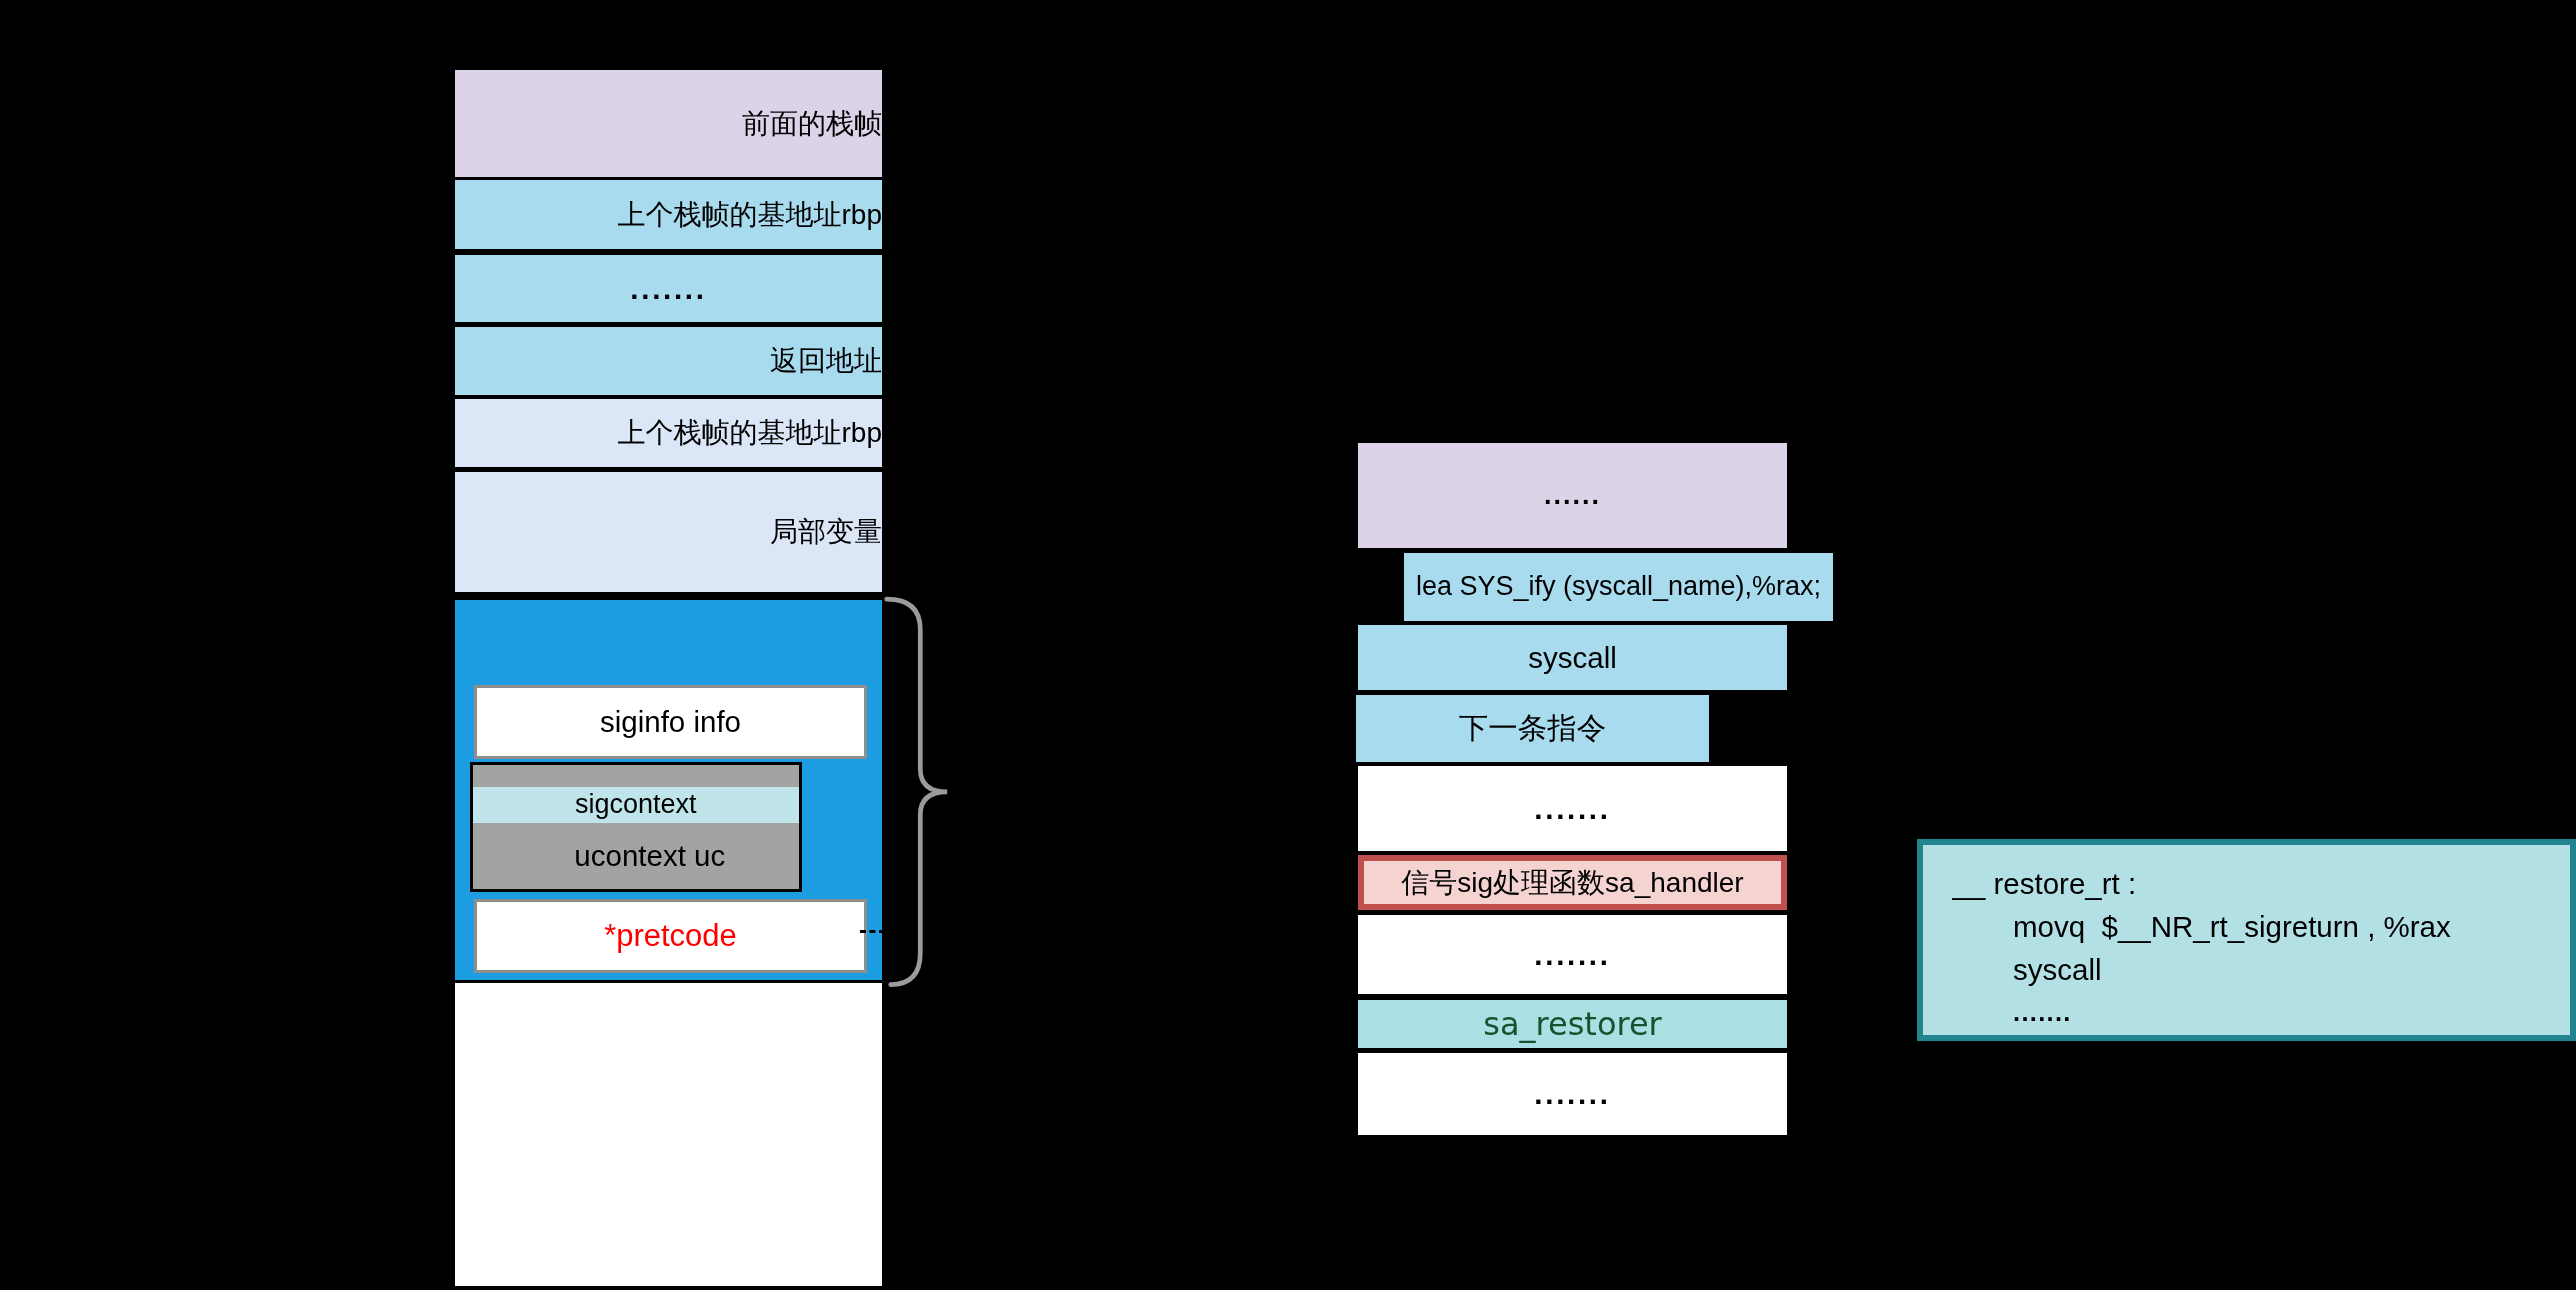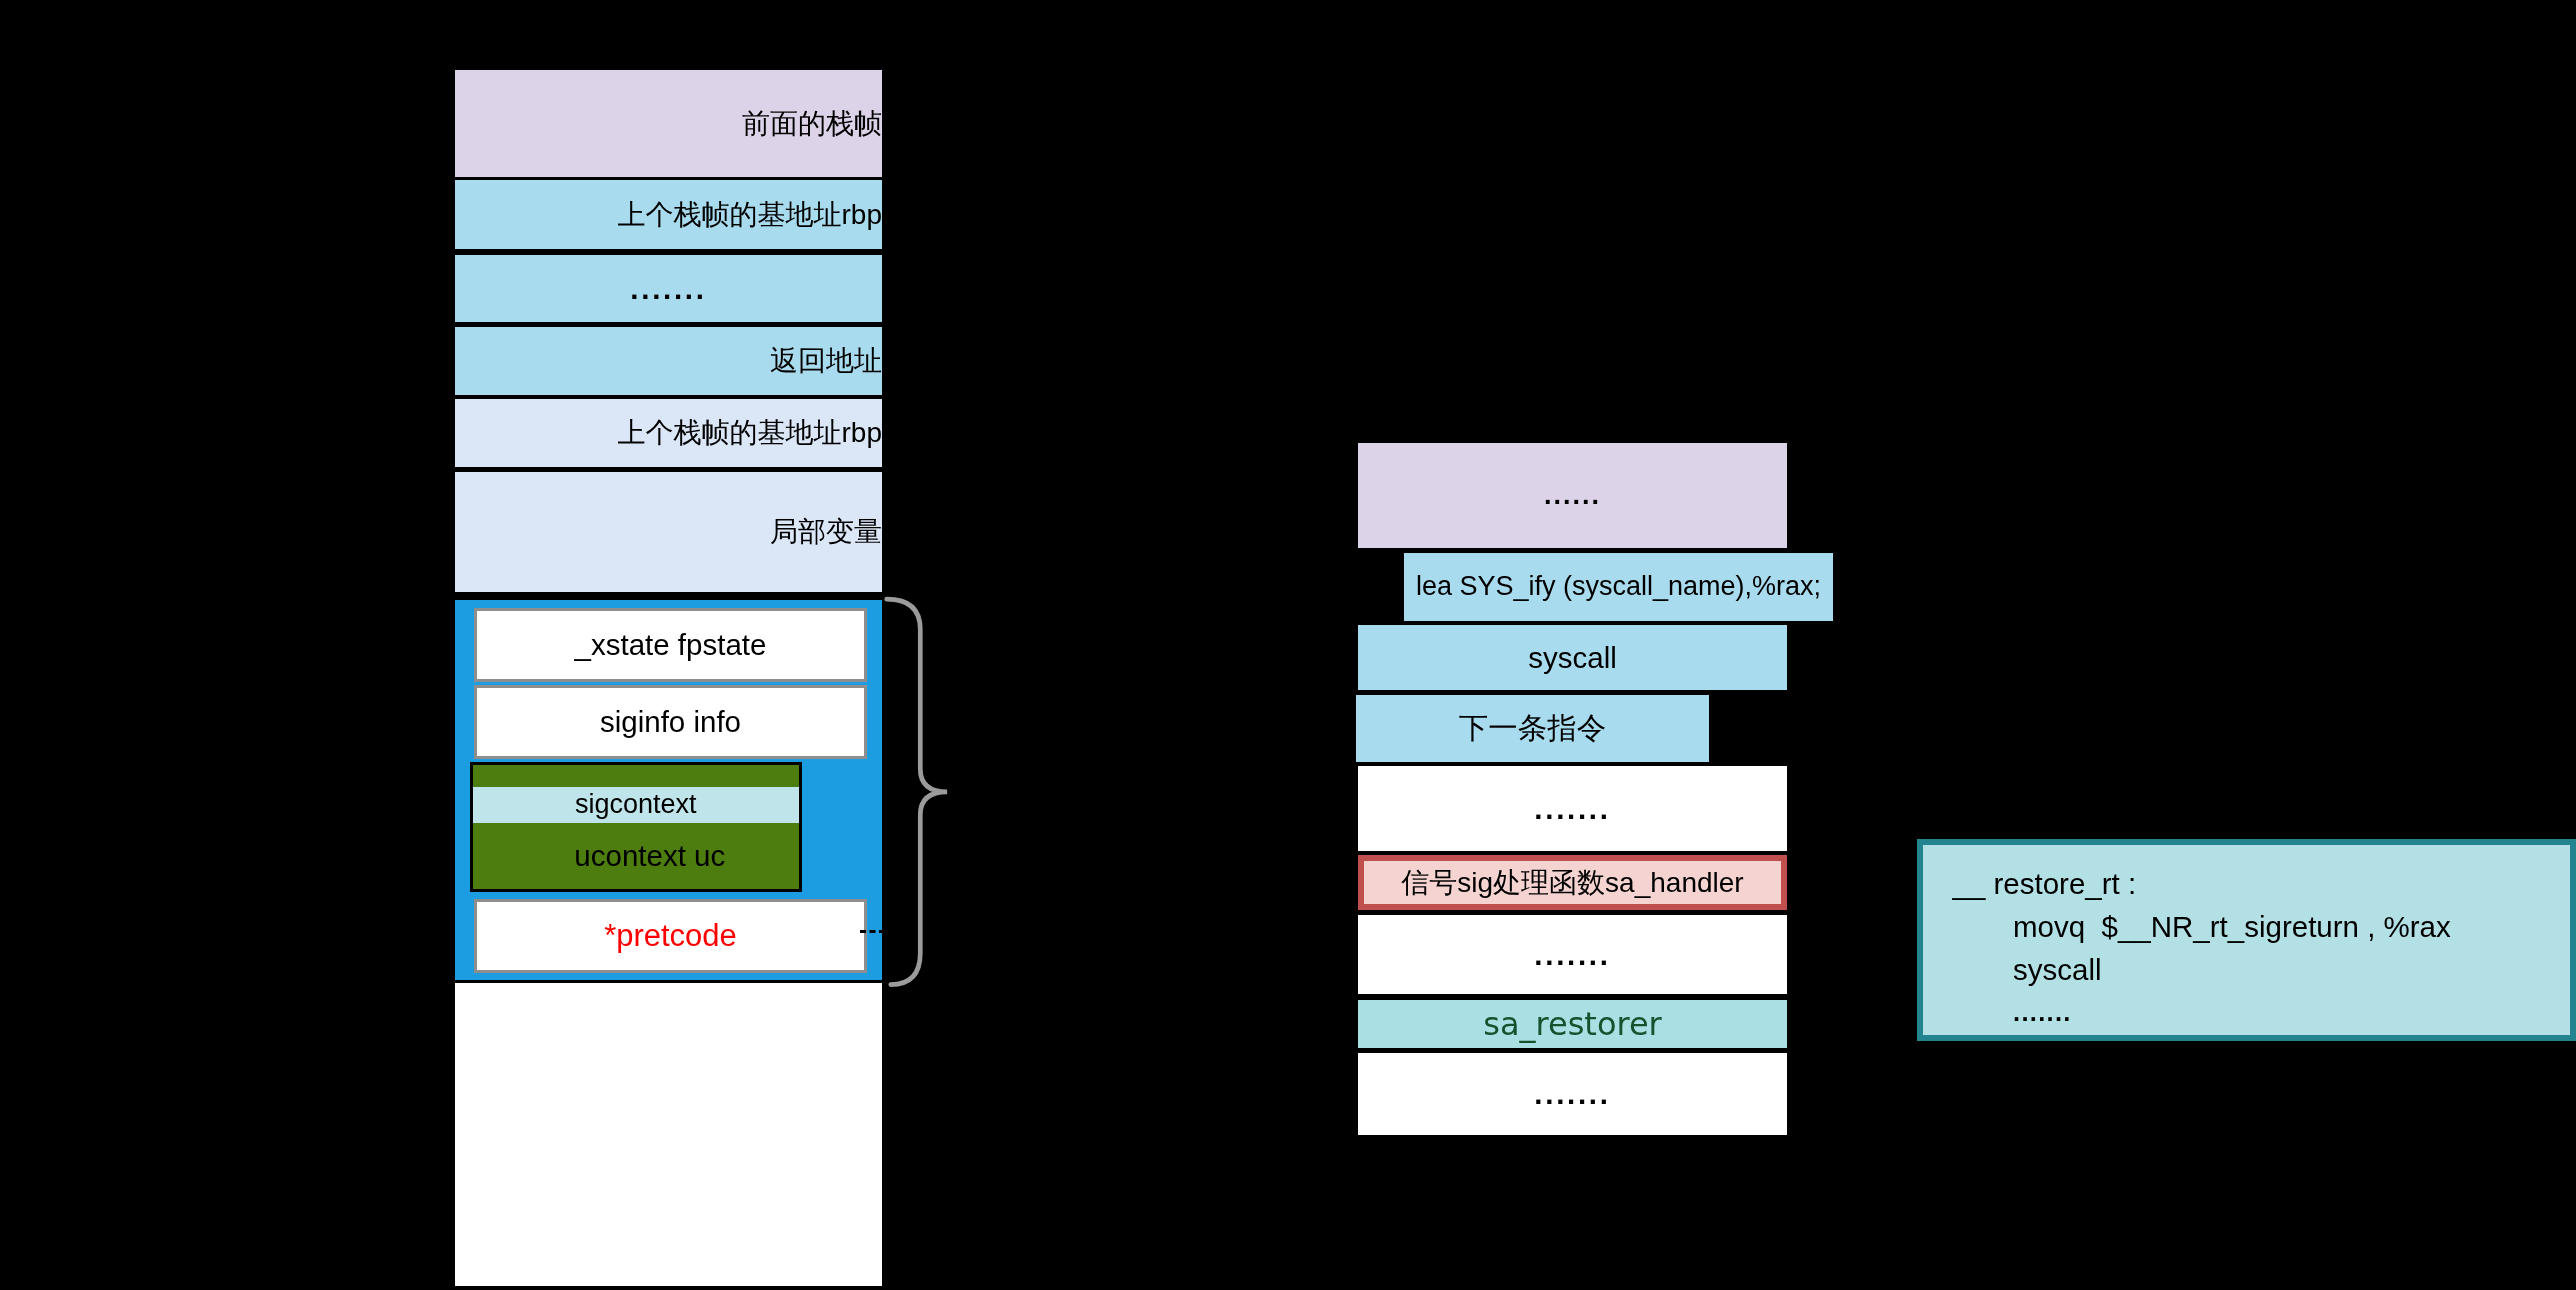--- a/index.html
+++ b/index.html
@@ -16,21 +16,21 @@
   .dots{font-size:29.5px;font-weight:bold;letter-spacing:2.7px;}
   .dots-light{font-size:27px;font-weight:bold;letter-spacing:2px;}
 
   
   #signal-frame{position:absolute;left:455px;top:600px;width:427px;height:380px;
                 background:#1d9de1;box-sizing:border-box;}
   .inner-box{position:absolute;left:19px;width:393px;height:74px;background:#fff;
              border:3.4px solid #8e8e8e;box-sizing:border-box;
              display:flex;align-items:center;justify-content:center;font-size:29.5px;}
   #green-block{position:absolute;left:14.8px;top:162px;width:332px;height:130px;
-               background:#4d7c0f;border:3.4px solid #000;box-sizing:border-box;
+               background:#a3a3a3;border:3.4px solid #000;box-sizing:border-box;
                display:flex;flex-direction:column;}
   #green-spacer{height:21.5px;}
   #cyan-strip{height:36px;background:#bfe5ea;display:flex;align-items:center;
               justify-content:center;font-size:27px;}
   #ucontext-area{flex:1;display:flex;align-items:center;justify-content:center;font-size:29.5px;margin-left:28px;}
   #pretcode-box{top:299px;color:#fe0000;font-size:31px;}
 
   
   .lea-box{flex-direction:row;line-height:1.18;font-size:27px;margin-left:46px;}
   #pink-row{background:#f5d3d1;border:6px solid #c0504d;font-size:28px;}
@@ -67,23 +67,20 @@
     <span>返回地址</span>
   </div>
   <div class="row pb fs42" style="left:455px;top:399px;width:427px;height:68px">
     <span>上个栈帧的基地址rbp</span>
   </div>
   <div class="row pb fs42" style="left:455px;top:472px;width:427px;height:120px">
     <span>局部变量</span>
   </div>
 
   <div id="signal-frame">
-    <div class="inner-box" style="top:8px">
-      <span>_xstate fpstate</span>
-    </div>
     <div class="inner-box" style="top:85px">
       <span>siginfo info</span>
     </div>
     <div id="green-block">
       <div id="green-spacer"></div>
       <div id="cyan-strip">
         <span>sigcontext</span>
       </div>
       <div id="ucontext-area">
         <span>ucontext uc</span>

